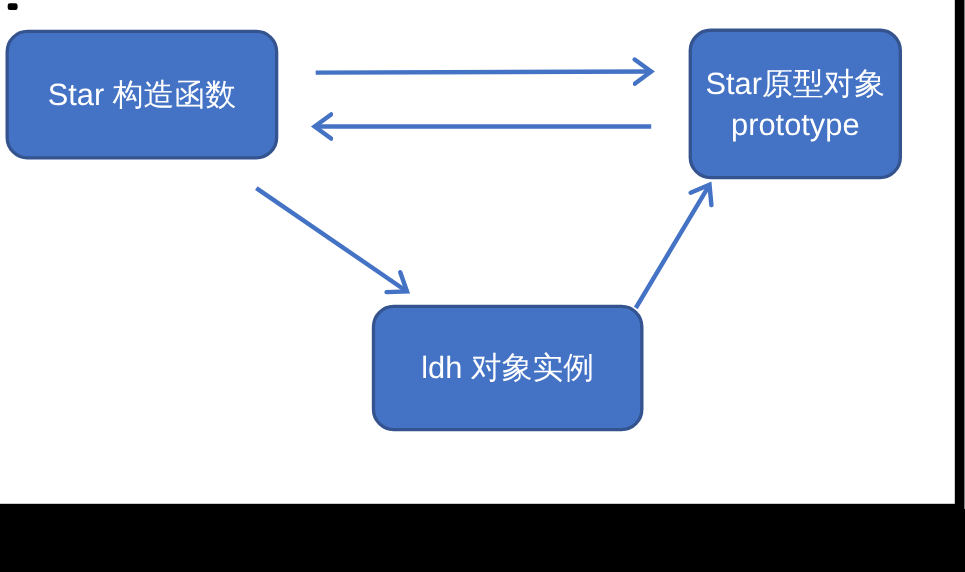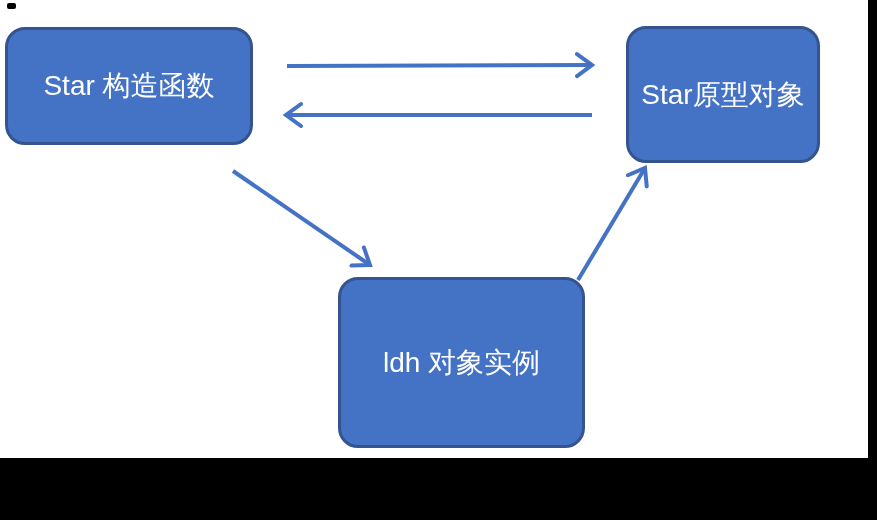--- a/index.html
+++ b/index.html
@@ -41,21 +41,21 @@
     display: flex;
     flex-direction: column;
     align-items: center;
     justify-content: center;
     text-align: center;
     white-space: nowrap;
   }
 
   .node-constructor { left: 5px;   top: 27px;  width: 248px; height: 118px; }
   .node-prototype   { left: 626px; top: 26px;  width: 194px; height: 137px; }
-  .node-instance    { left: 338px; top: 277px; width: 247px; height: 171px; justify-content: center; }
+  .node-instance    { left: 338px; top: 277px; width: 247px; height: 115px; justify-content: center; }
 
   .arrows-layer {
     position: absolute;
     left: 0; top: 0;
     width: 877px;
     height: 520px;
     pointer-events: none;
   }
 
   .arrow-line {
@@ -78,20 +78,21 @@
 <div class="canvas">
   <div class="content">
     <div class="speck"></div>
 
     <div class="node node-constructor">
       <span>Star 构造函数</span>
     </div>
 
     <div class="node node-prototype">
       <span>Star原型对象</span>
+      <span>prototype</span>
     </div>
 
     <div class="node node-instance">
       <span>ldh 对象实例</span>
     </div>
   </div>
 
   <svg class="arrows-layer" width="877" height="520" viewBox="0 0 877 520" xmlns="http://www.w3.org/2000/svg">
     <defs>
       <marker id="arrowhead" markerUnits="userSpaceOnUse" markerWidth="36" markerHeight="30" refX="17" refY="15" orient="auto">

